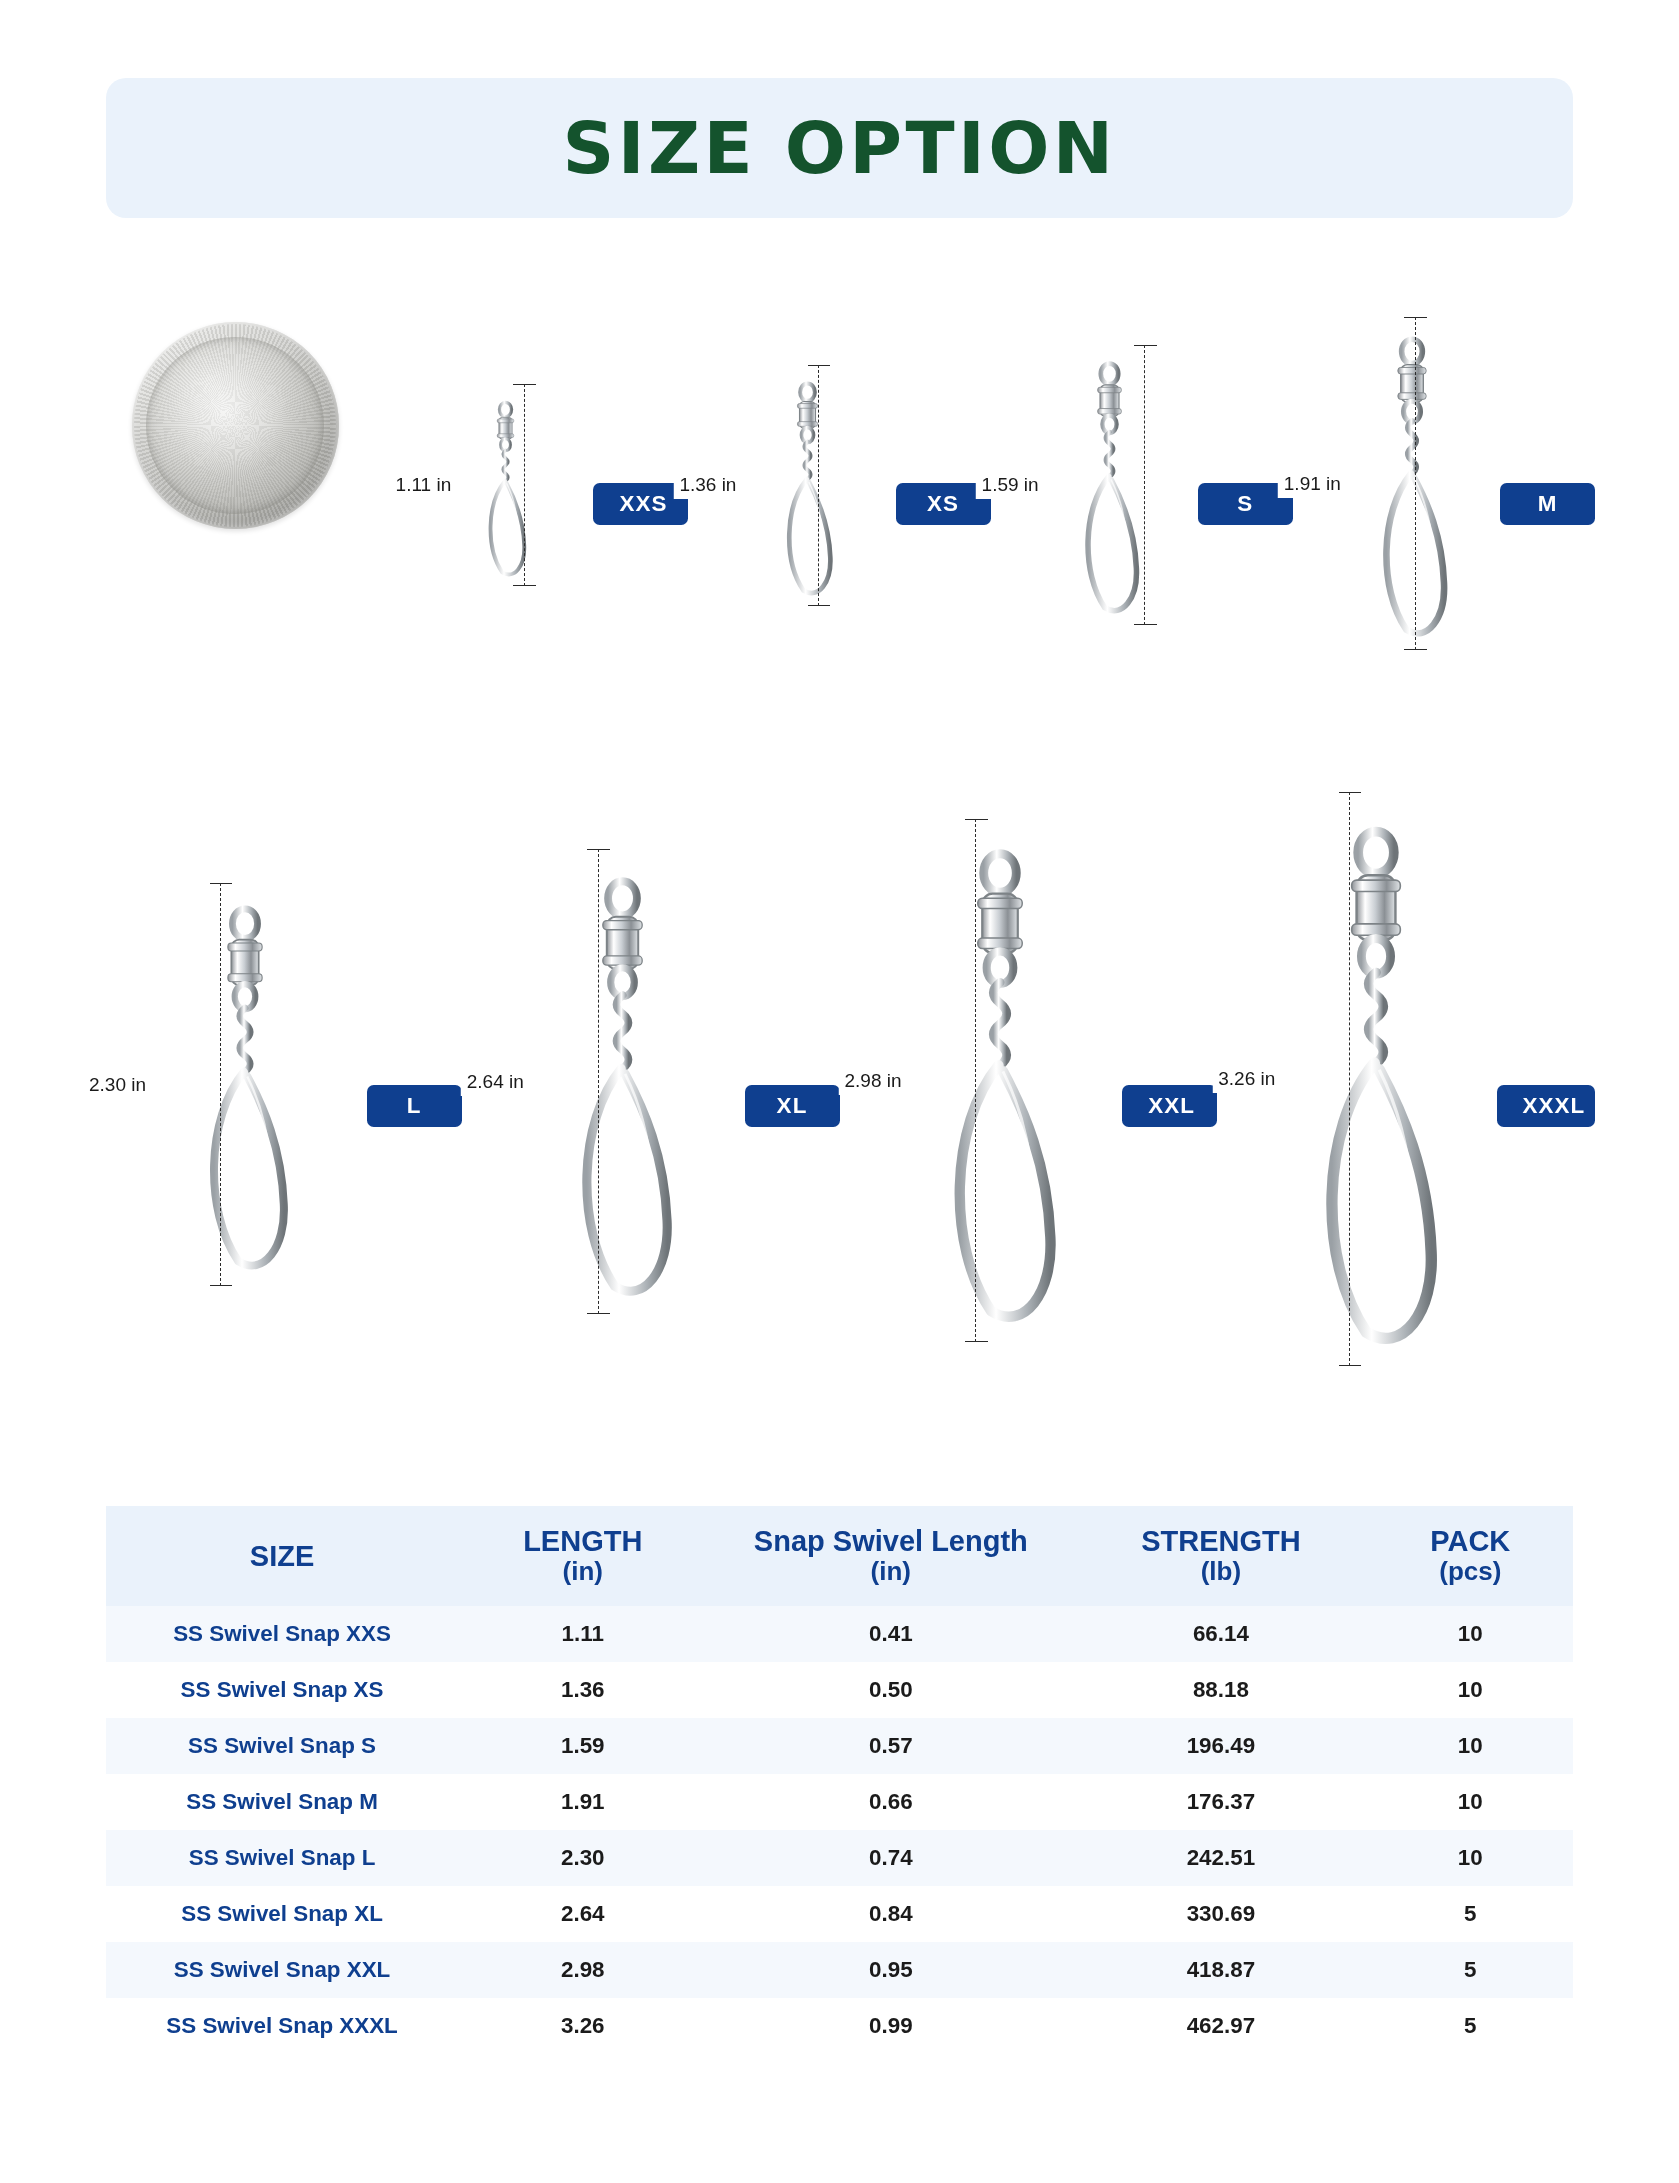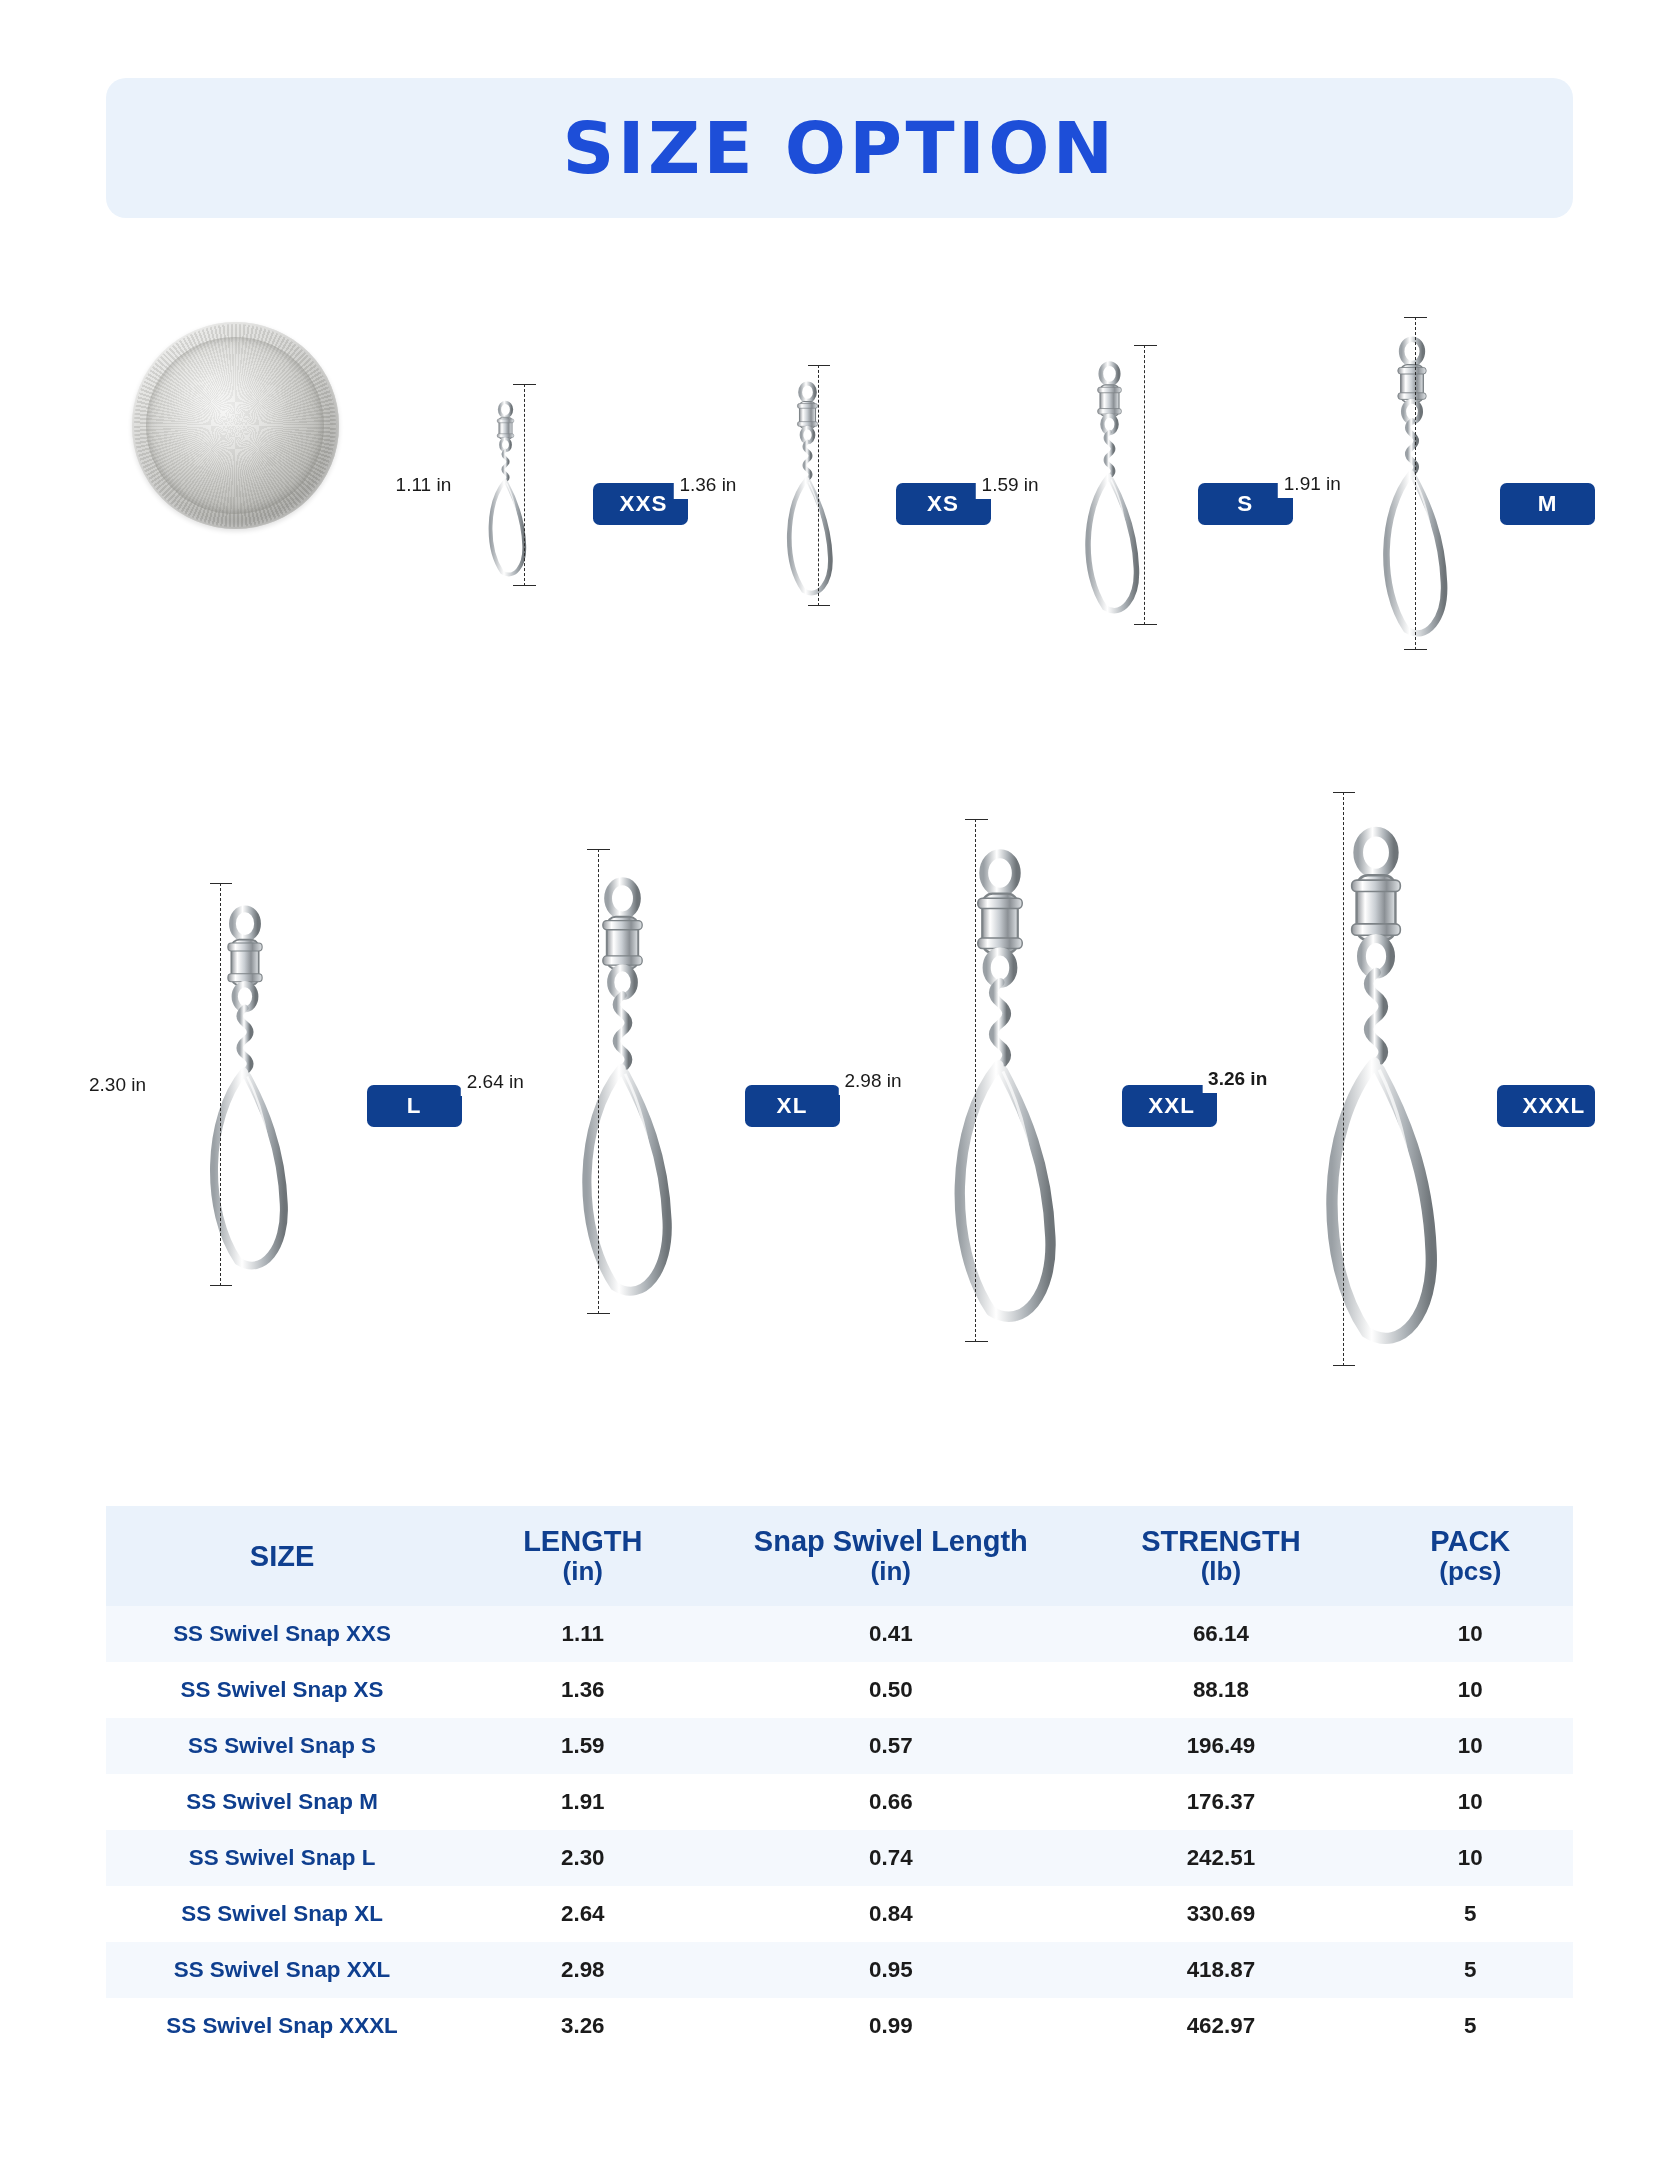--- a/index.html
+++ b/index.html
@@ -25,21 +25,21 @@
     border-radius: 20px;
     display: flex;
     align-items: center;
     justify-content: center;
   }
   .title-bar h1 {
     margin: 12px;
     font-size: 72px;
     font-weight: bold;
     letter-spacing: 3.4px;
-    color: #1d4ed8;
+    color: #14532d;
     font-family: "DejaVu Sans", sans-serif;
   }
 
   
   .rows { margin: 0 84px; }
   .row {
     display: flex;
     align-items: flex-end;
     justify-content: flex-start;
   }
@@ -463,21 +463,21 @@
     <path d="M50 90 q-9 7 0 14 q9 7 0 14 q-9 7 0 14 q9 7 0 14" fill="none" stroke="url(#w880)" stroke-width="6" stroke-linecap="round"></path>
 
     <path d="M49 146 C 16 186, 14 268, 44 312 C 66 326, 86 300, 84 262 C 82 212, 66 176, 52 150" fill="none" stroke="url(#w880)" stroke-width="7" stroke-linecap="round"></path>
     <path d="M52 150 C 62 170, 70 196, 72 226" fill="none" stroke="#ffffff" stroke-width="2" opacity=".7"></path>
   </svg></div>
           </div>
           <div class="badge">XXL</div>
         </div>
         <div class="cell" style="width: 392px;">
           <div class="art-wrap">
-            <div class="dim" style="height: 574px; left: 59px; font-weight: bold;">
+            <div class="dim" style="height: 574px; left: 67px;">
               <span class="dim-label">3.26 in</span>
               <div class="dim-line"></div>
             </div>
             <div style="margin-left: 39px;"><svg viewBox="0 0 100 330" width="162" height="540">
     <defs>
       <linearGradient id="g965" x1="0" y1="0" x2="1" y2="0">
         <stop offset="0%" stop-color="#8f9398"></stop>
         <stop offset="22%" stop-color="#ffffff"></stop>
         <stop offset="48%" stop-color="#c9ced3"></stop>
         <stop offset="72%" stop-color="#8b9095"></stop>

